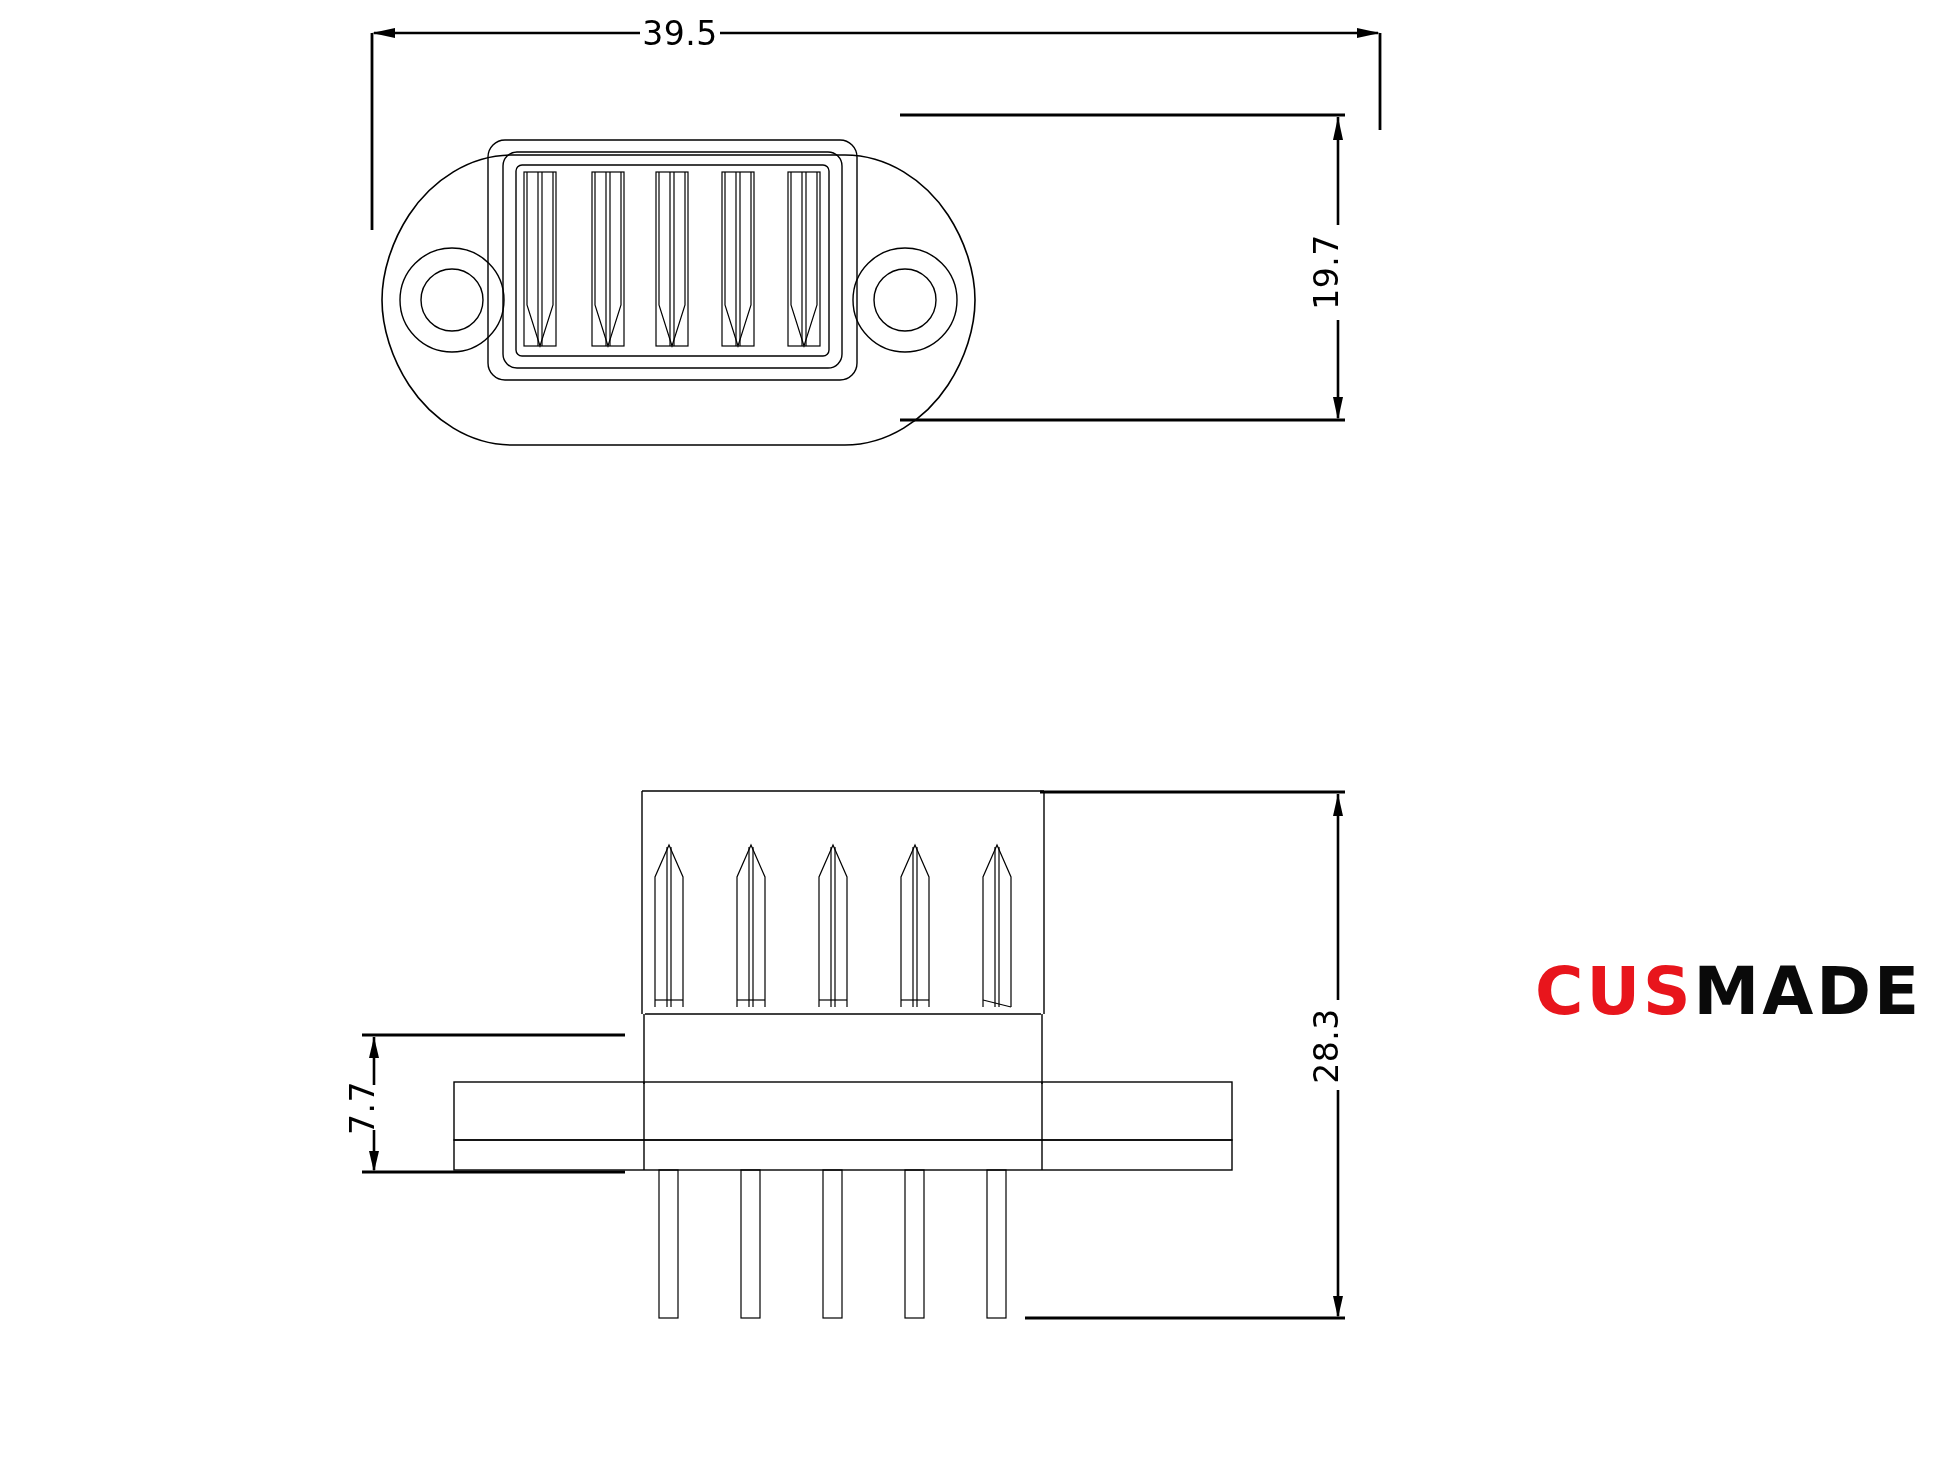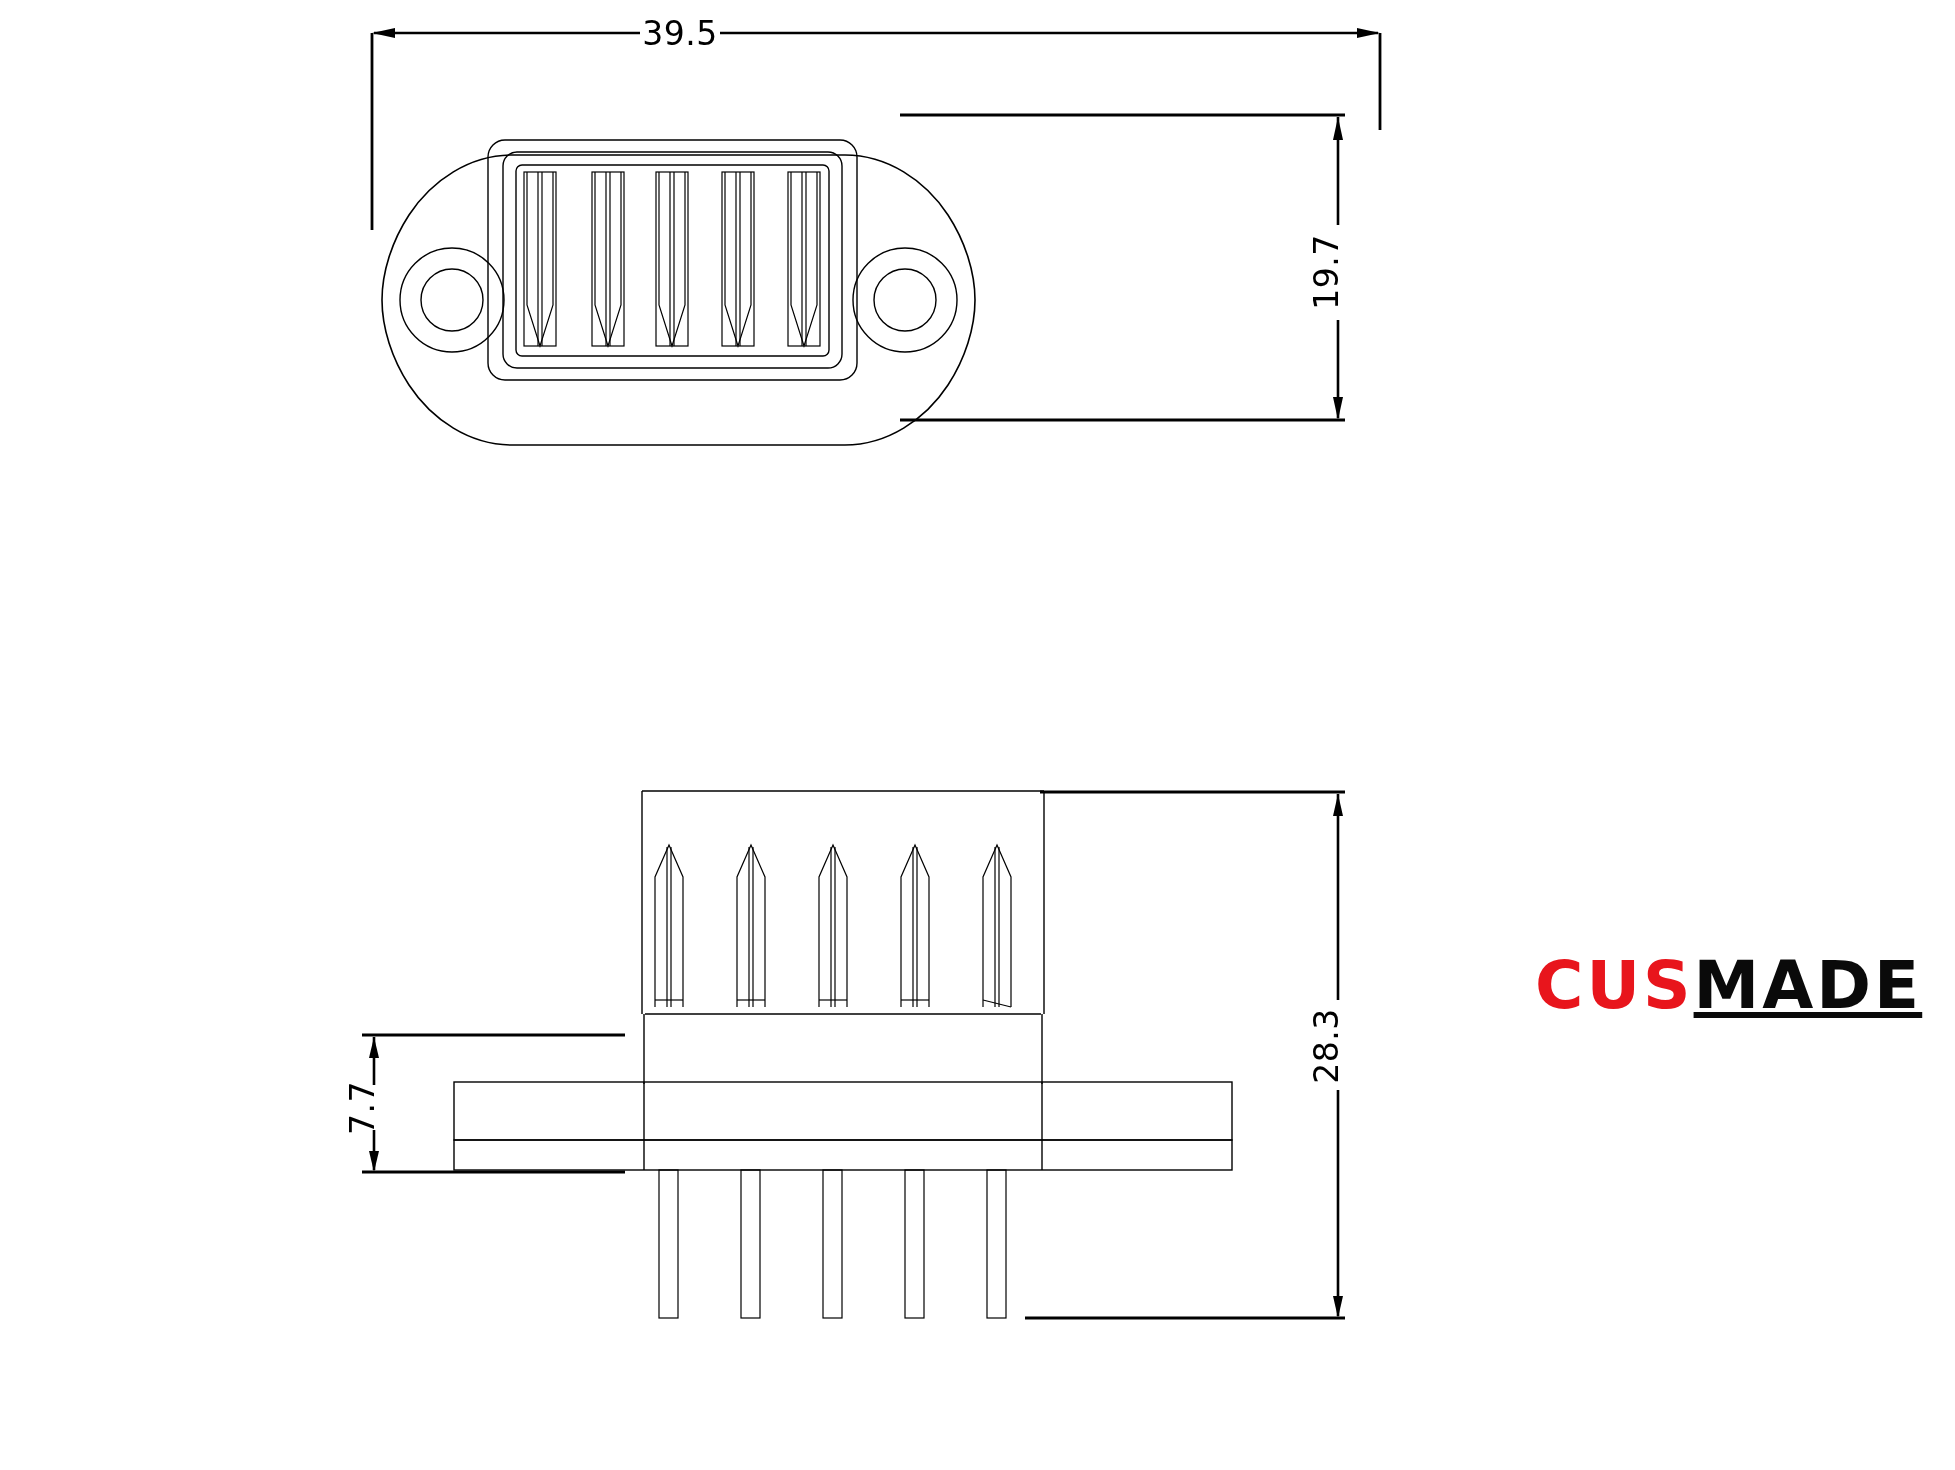--- a/index.html
+++ b/index.html
@@ -67,36 +67,36 @@
   }
   .arrowfill {
     fill: #000000;
     stroke: none;
   }
   .logo-wrap {
     position: absolute;
     right: 0px;
     bottom: 8px;
     display: flex;
-    align-items: flex-start;
+    align-items: flex-end;
     overflow: hidden;
     height: 72px;
     width: 420px;
     justify-content: flex-start;
   }
   .logo-text {
     font-family: "DejaVu Sans", sans-serif;
     font-weight: bold;
     font-size: 66px;
     letter-spacing: 3px;
     line-height: 1;
     white-space: nowrap;
   }
   .logo-cus { color: #e8151c; }
-  .logo-made { color: #0a0a0a; text-decoration: underline; }
+  .logo-made { color: #0a0a0a; }
 </style>
 </head>
 <body>
 
 <div id="drawing-root">
 
   <svg class="cad" viewBox="0 0 1955 1470" xmlns="http://www.w3.org/2000/svg">
 
     <g>
 

